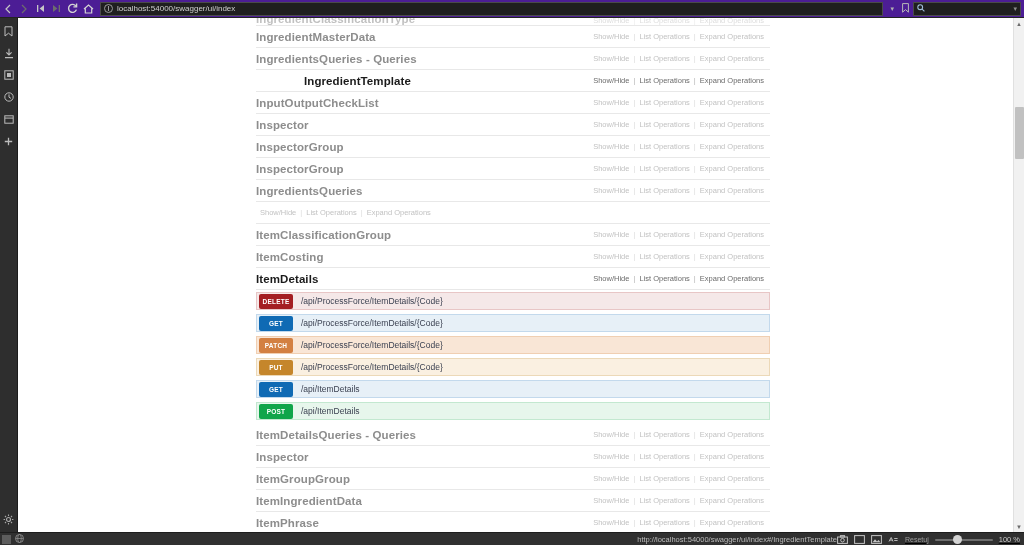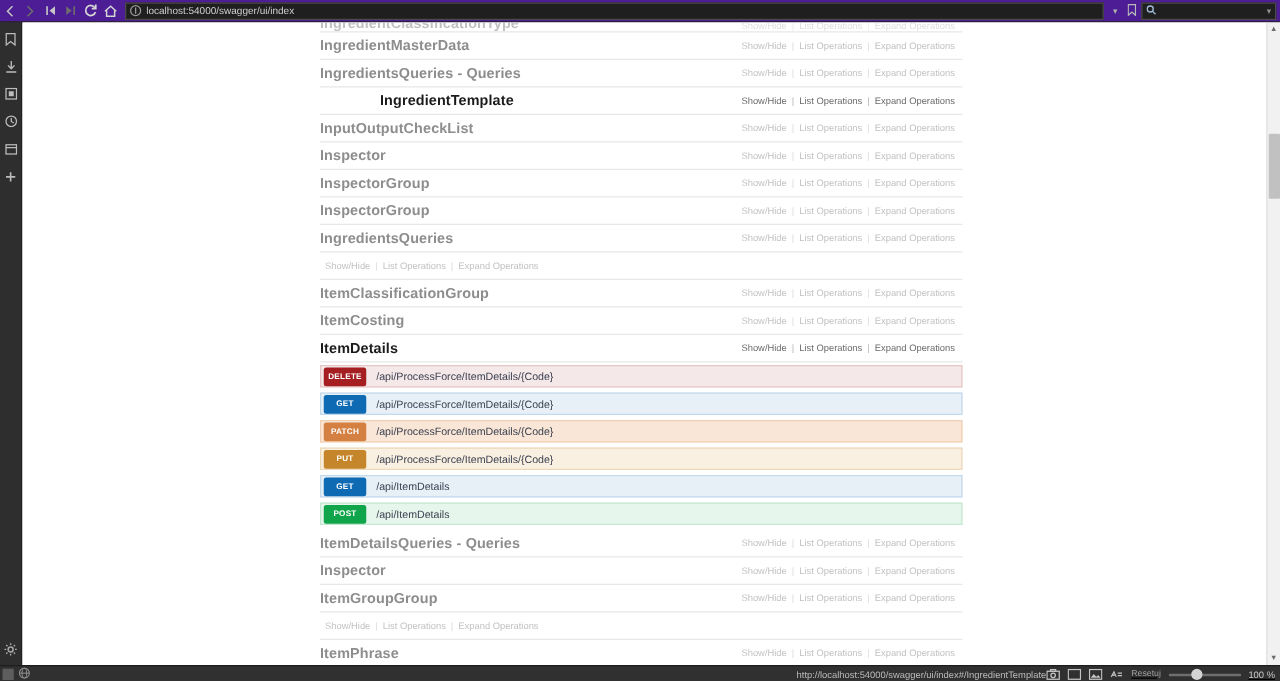--- a/index.html
+++ b/index.html
@@ -580,20 +580,21 @@
               <div class="res-title">ItemGroupGroup</div>
               <div class="res-links">
                 <span class="lk">Show/Hide</span>
                 <span class="sep">|</span>
                 <span class="lk">List Operations</span>
                 <span class="sep">|</span>
                 <span class="lk">Expand Operations</span>
               </div>
             </div>
             <div class="res-row">
+              <div class="res-title">ItemIngredientData</div>
               <div class="res-links">
                 <span class="lk">Show/Hide</span>
                 <span class="sep">|</span>
                 <span class="lk">List Operations</span>
                 <span class="sep">|</span>
                 <span class="lk">Expand Operations</span>
               </div>
             </div>
             <div class="res-row">
               <div class="res-title">ItemPhrase</div>

